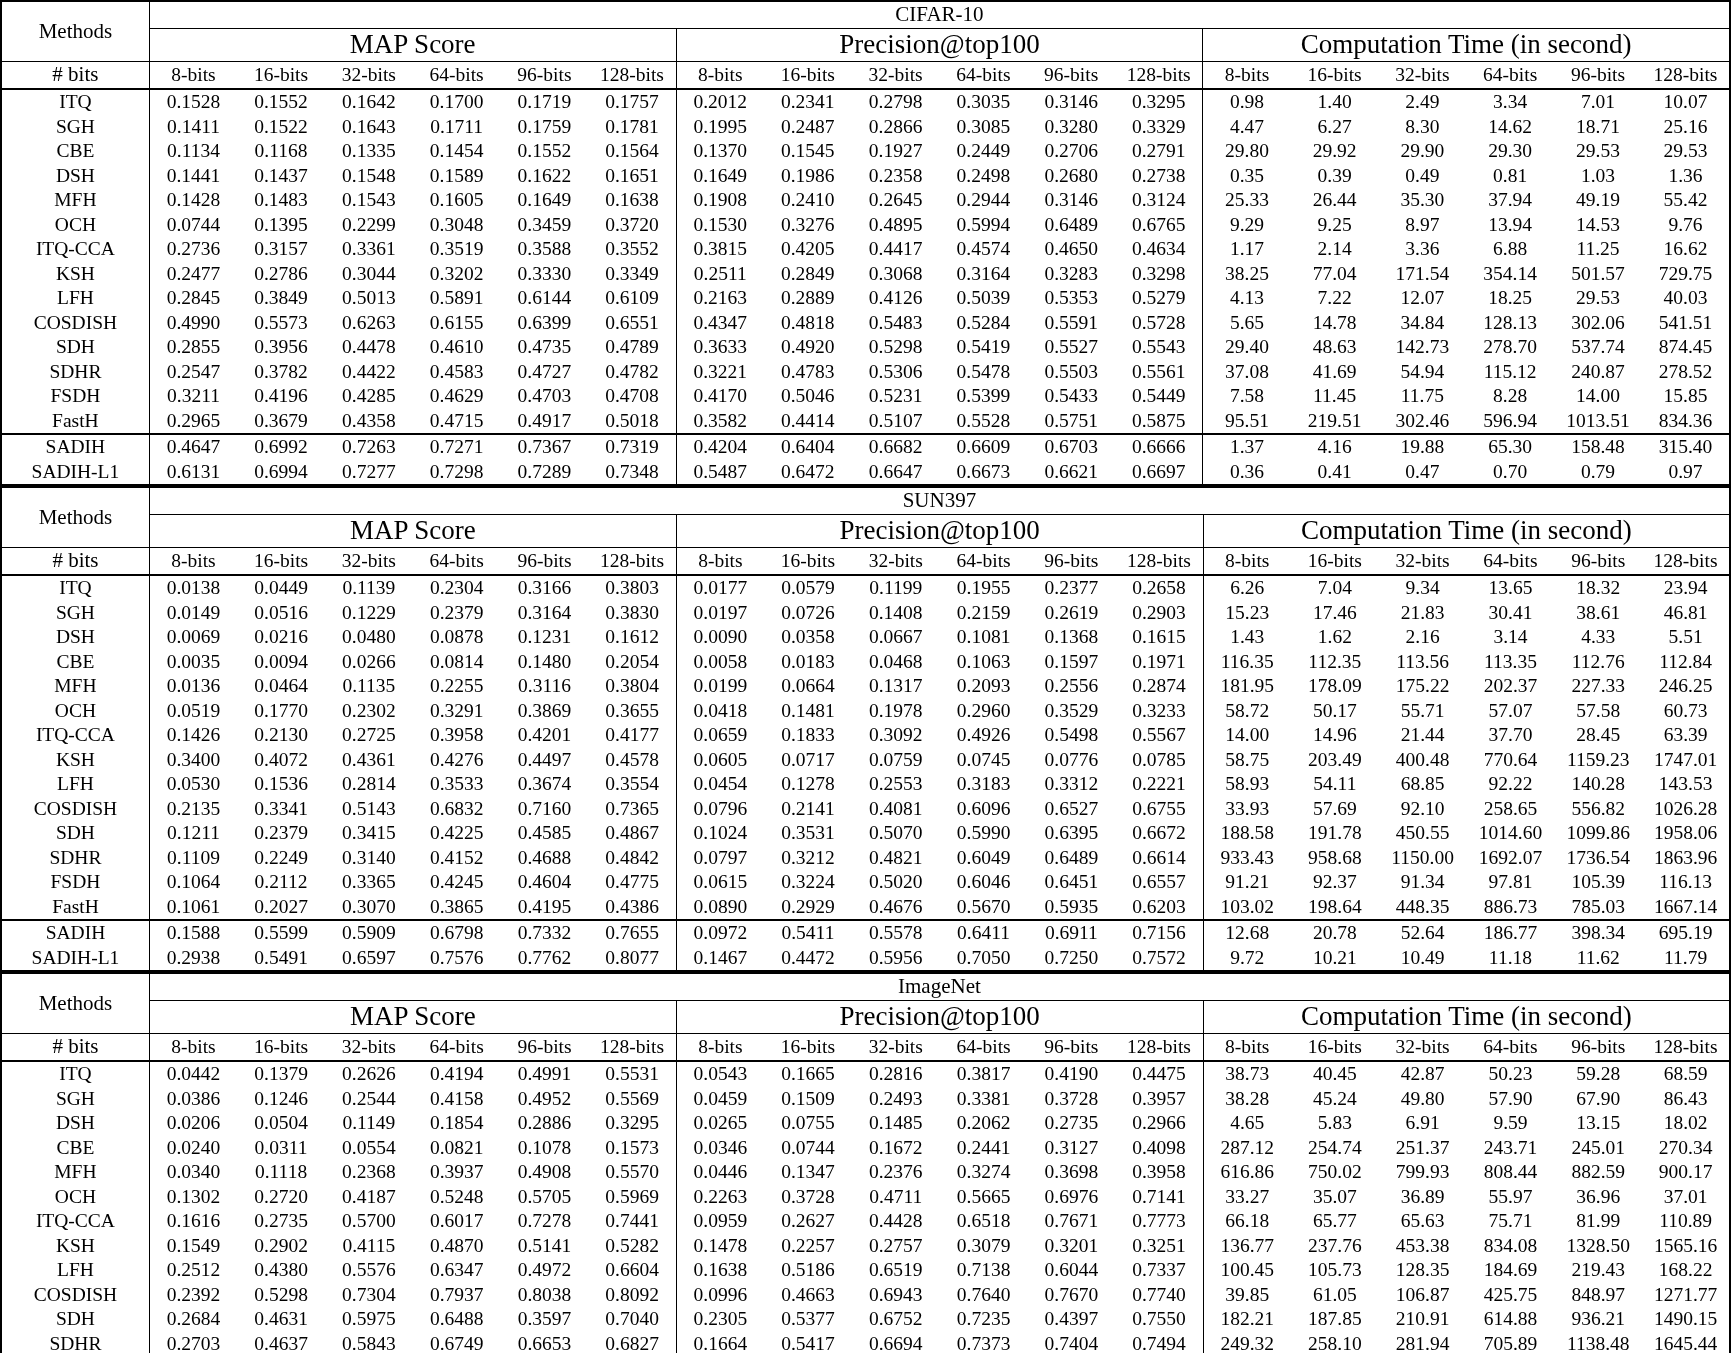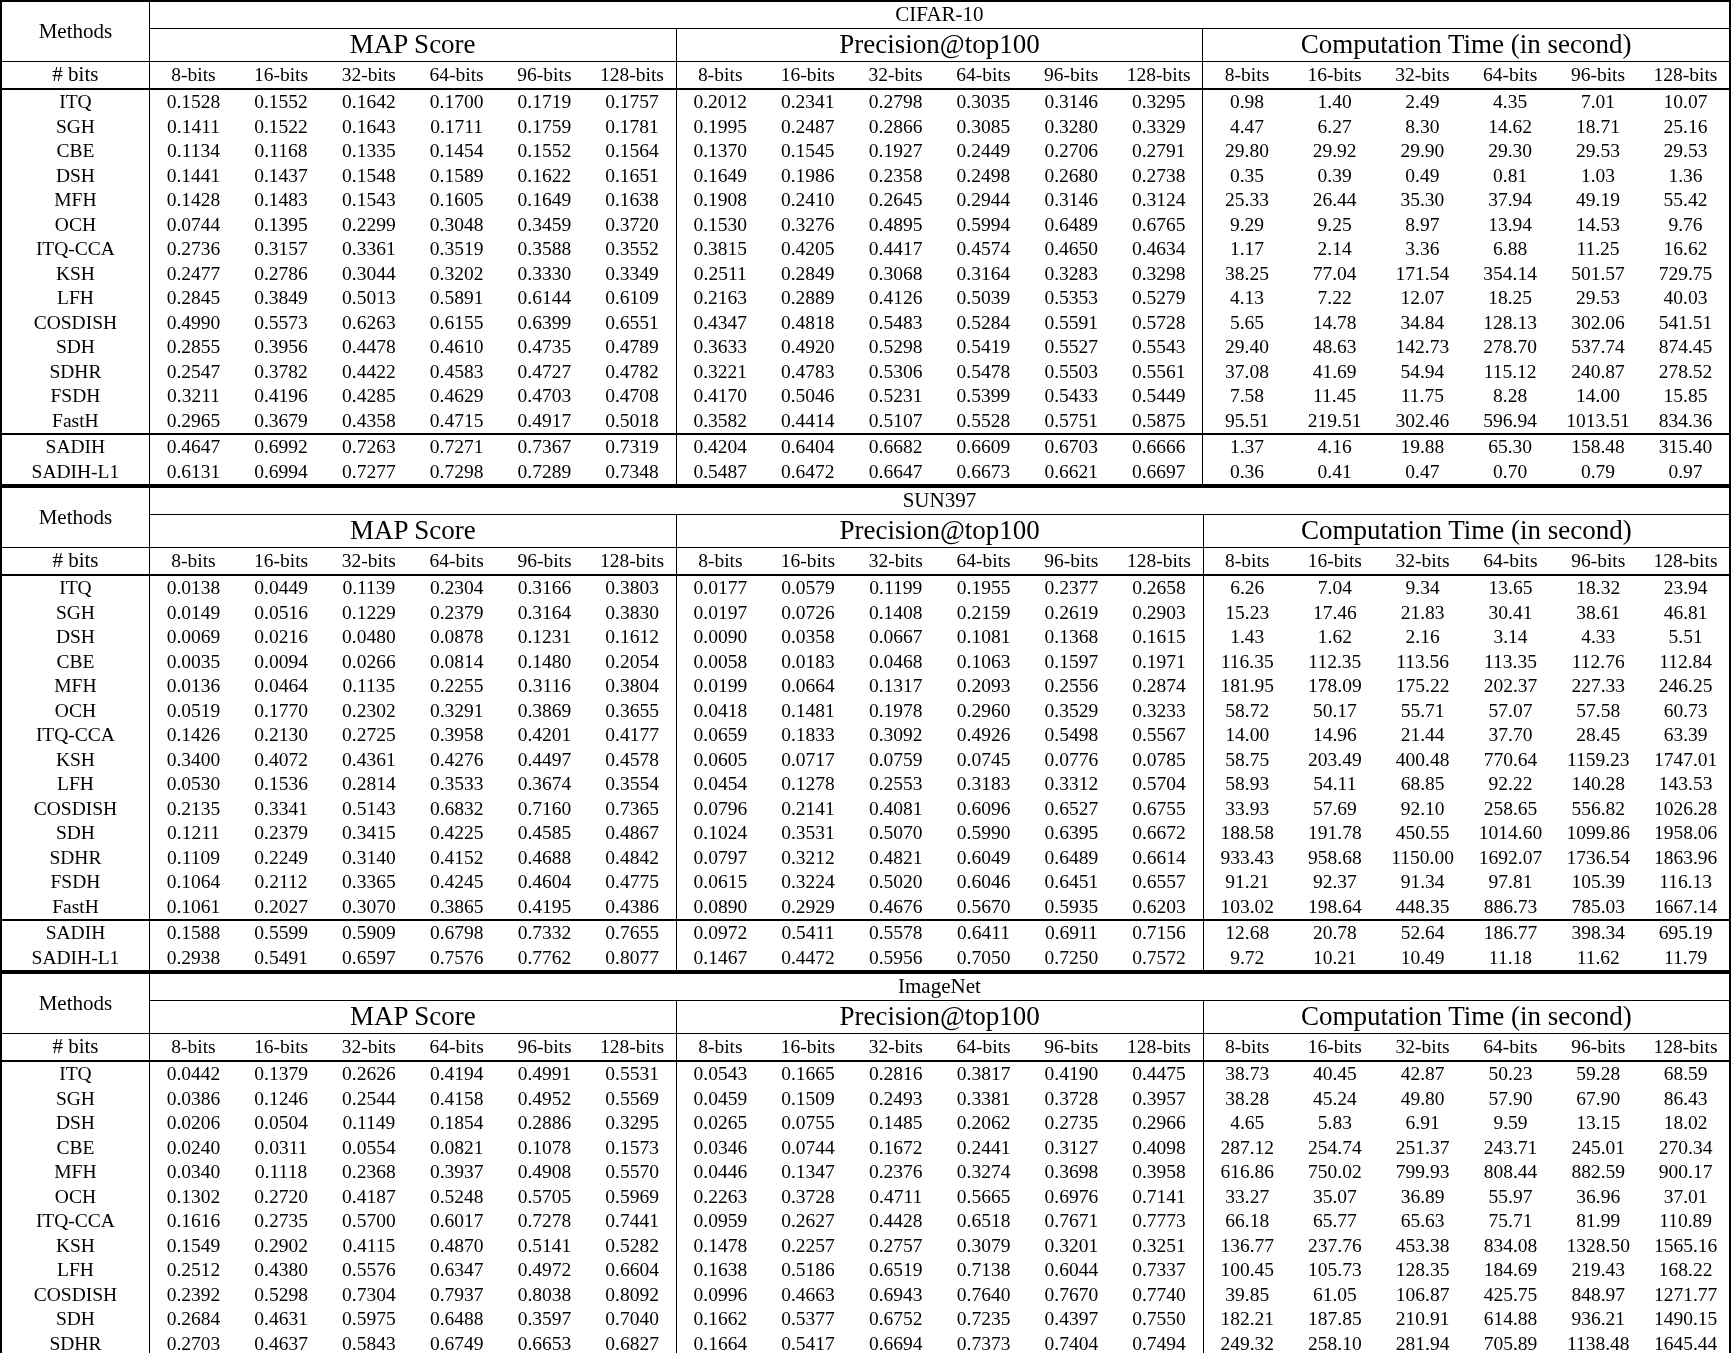--- a/index.html
+++ b/index.html
@@ -146,21 +146,21 @@
               <td class="rowline-thick-top">0.1757</td>
               <td class="rowline-thick-top dbl">0.2012</td>
               <td class="rowline-thick-top">0.2341</td>
               <td class="rowline-thick-top">0.2798</td>
               <td class="rowline-thick-top">0.3035</td>
               <td class="rowline-thick-top">0.3146</td>
               <td class="rowline-thick-top">0.3295</td>
               <td class="rowline-thick-top dbl">0.98</td>
               <td class="rowline-thick-top">1.40</td>
               <td class="rowline-thick-top">2.49</td>
-              <td class="rowline-thick-top">4.35</td>
+              <td class="rowline-thick-top">3.34</td>
               <td class="rowline-thick-top">7.01</td>
               <td class="rowline-thick-top">10.07</td>
             </tr>
             <tr>
               <td class="rowname " style="border-right: 1.2px solid rgb(0, 0, 0);">SGH</td>
               <td class="dbl">0.1411</td>
               <td>0.1522</td>
               <td>0.1643</td>
               <td>0.1711</td>
               <td>0.1759</td>
@@ -705,21 +705,21 @@
               <td>0.1536</td>
               <td>0.2814</td>
               <td>0.3533</td>
               <td>0.3674</td>
               <td>0.3554</td>
               <td class="dbl">0.0454</td>
               <td>0.1278</td>
               <td>0.2553</td>
               <td>0.3183</td>
               <td>0.3312</td>
-              <td>0.5704</td>
+              <td>0.2221</td>
               <td class="dbl">58.93</td>
               <td>54.11</td>
               <td>68.85</td>
               <td>92.22</td>
               <td>140.28</td>
               <td>143.53</td>
             </tr>
             <tr>
               <td class="rowname " style="border-right: 1.2px solid rgb(0, 0, 0);">COSDISH</td>
               <td class="dbl">0.2135</td>
@@ -1137,21 +1137,21 @@
               <td>1271.77</td>
             </tr>
             <tr>
               <td class="rowname " style="border-right: 1.2px solid rgb(0, 0, 0);">SDH</td>
               <td class="dbl">0.2684</td>
               <td>0.4631</td>
               <td>0.5975</td>
               <td>0.6488</td>
               <td>0.3597</td>
               <td>0.7040</td>
-              <td class="dbl">0.1662</td>
+              <td class="dbl">0.2305</td>
               <td>0.5377</td>
               <td>0.6752</td>
               <td>0.7235</td>
               <td>0.4397</td>
               <td>0.7550</td>
               <td class="dbl">182.21</td>
               <td>187.85</td>
               <td>210.91</td>
               <td>614.88</td>
               <td>936.21</td>

